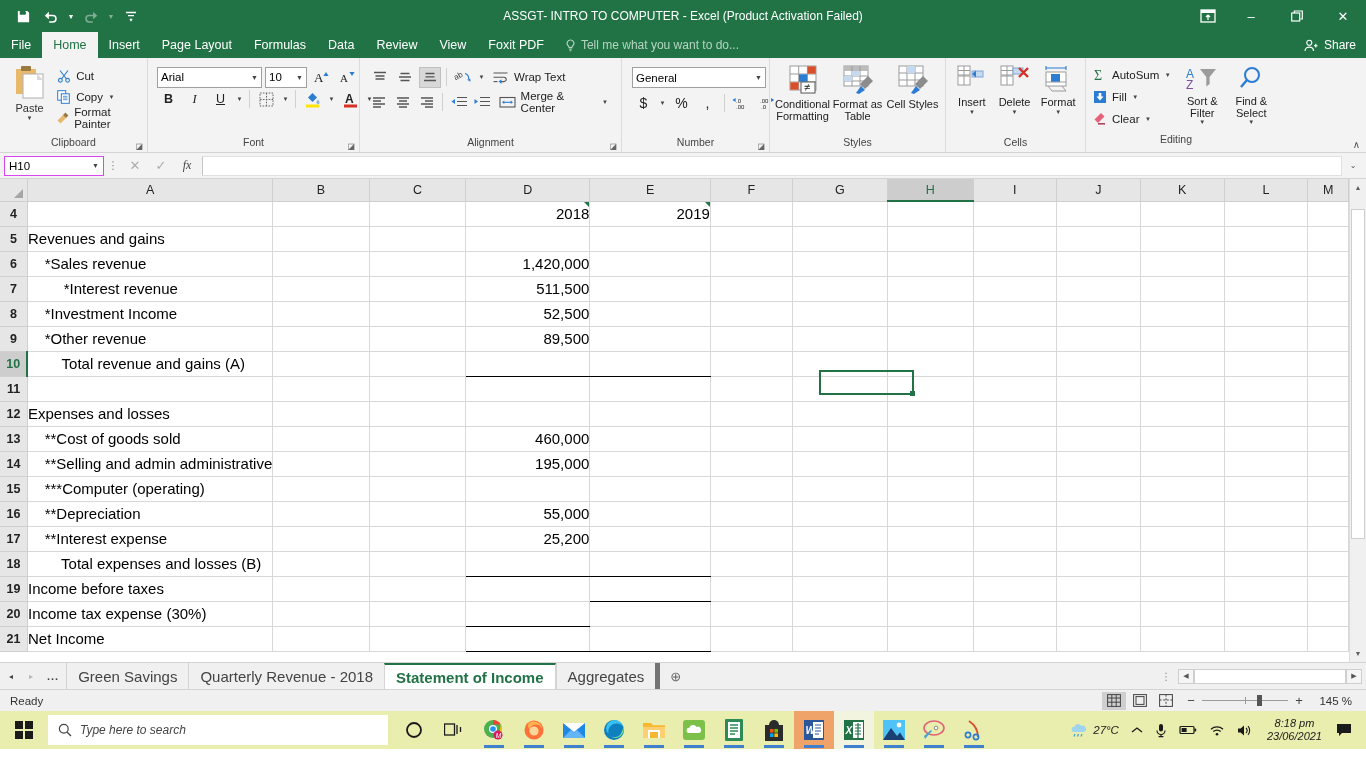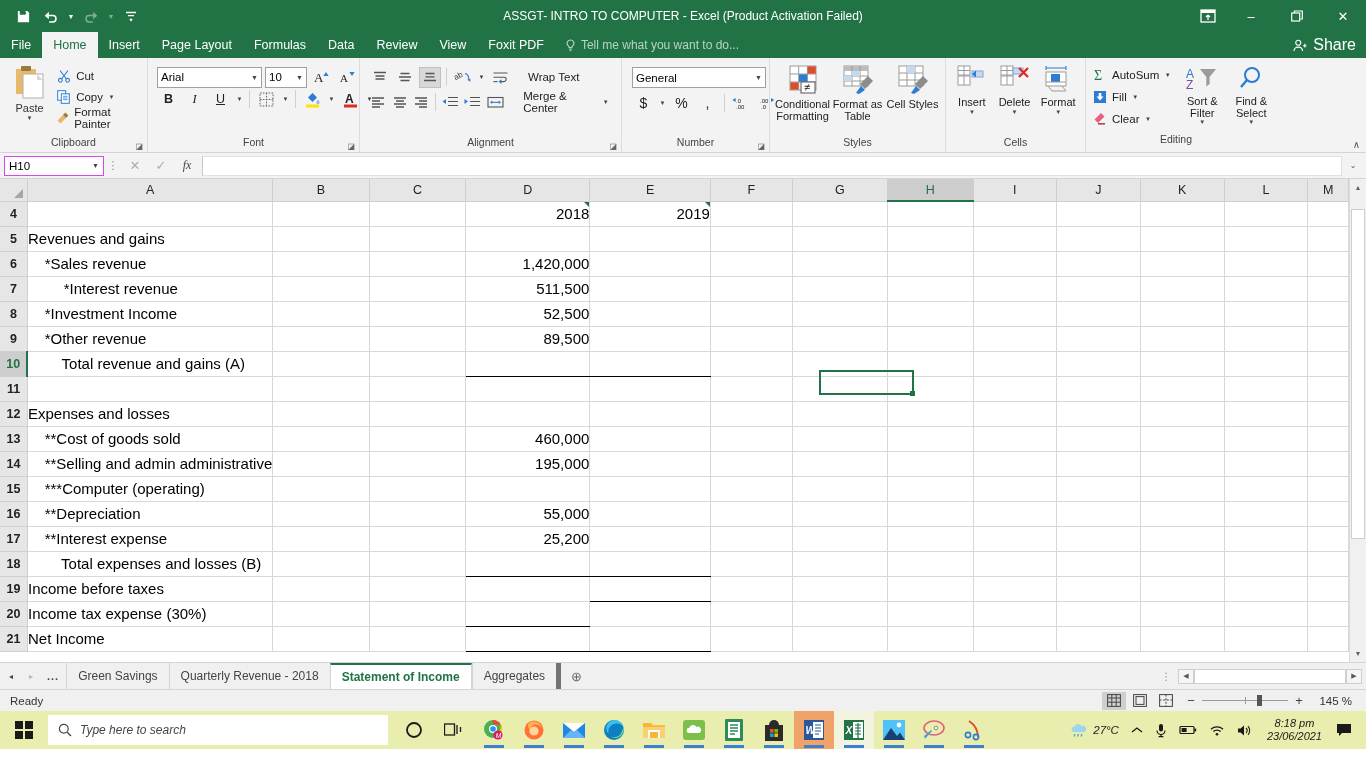--- a/index.html
+++ b/index.html
@@ -37,21 +37,21 @@
   .rtab{
     padding:0 11px; height:26px; line-height:26px; color:#fff; font-size:12.5px;
     cursor:default; white-space:nowrap;
   }
   .rtab.active{ background:#f3f3f3; color:#217346; }
   .rtab.file{ background:#217346;margin-top:27px; }
   .tellme{ display:flex; align-items:center; gap:5px; color:#b6d4c2; font-size:12px; padding:0 10px; height:26px; }
   .bulb{ font-size:12px; }
   .share{
     position:absolute; right:10px; top:0; height:26px; display:flex; align-items:center;
-    gap:5px; color:#fff; font-size:16px;
+    gap:5px; color:#fff; font-size:12px;
   }
 
   
   .ribbon{ height:95px; background:#f3f3f3; border-bottom:1px solid #d4d4d4;
            display:flex; position:relative; }
   .rgroup{ display:flex; flex-direction:column; position:relative; padding:3px 0 0 0;
            border-right:1px solid #dcdcdc; }
   .rgroup-body{ flex:1; display:flex; align-items:flex-start; padding:2px 5px; }
   .rgroup-label{ text-align:center; font-size:10.5px; color:#444; height:17px; line-height:15px; position:relative; }
   .dlg{ position:absolute; right:4px; bottom:1px; font-size:8px; color:#666; }
@@ -74,21 +74,21 @@
   .fbtn.b{ font-weight:bold; }
   .fbtn.i{ font-style:italic; font-family:"Liberation Serif", serif; }
   .fbtn.u{ text-decoration:underline; }
   .vsep{ width:1px; height:18px; background:#d0d0d0; margin:0 2px; }
   .caret{ font-size:6px; color:#444; width:9px; text-align:center; }
 
   
   .alignbox{ display:flex; flex-direction:column; gap:3px; padding:3px 4px; }
   .abtn{ width:22px; height:21px; display:flex; align-items:center; justify-content:center; }
   .abtn.sel{ background:#d8d8d8; border:1px solid #c0c0c0;}
-  .wraptext{ display:flex; align-items:center; gap:19px; font-size:11.5px; color:#222;
+  .wraptext{ display:flex; align-items:center; gap:5px; font-size:11.5px; color:#222;
              height:22px; padding:0 3px; }
 
   
   .numbox{ display:flex; flex-direction:column; gap:4px; padding:4px 5px; }
 
   
   .bb{ display:flex; flex-direction:column; align-items:center; width:62px;
        font-size:11px; color:#222; padding:2px 0; }
   .bb .lbl{ text-align:center; line-height:11.5px; }
 
@@ -152,21 +152,21 @@
             border:1px solid #cfcfcf; }
 
   
   .tabstrip{ height:27px; background:#f0f0f0; border-top:1px solid #d4d4d4;
              display:flex; align-items:stretch; }
   .navbtns{ display:flex; align-items:center; padding:0 4px; gap:6px; }
   .navb{ width:14px; text-align:center; font-size:8px; color:#444; }
   .navb.dim{ color:#b5b5b5; }
   .navdots{ font-size:11px; color:#444; padding:0 3px; font-weight:bold; letter-spacing:1px;}
   .stabs{ display:flex; align-items:stretch; }
-  .stab{ display:flex; align-items:center; padding:12px 11px; font-size:12px; color:#444;
+  .stab{ display:flex; align-items:center; padding:12px 11px; font-size:15px; color:#444;
          border-left:1px solid #d4d4d4; background:#f0f0f0; }
   .stab:last-child{ border-right:5px solid #737373; }
   .stab.active{ background:#fff; color:#217346; font-weight:bold;
                 border-top:2px solid #217346; border-left:1px solid #d4d4d4;
                 border-right:1px solid #d4d4d4; }
   .newsheet{ display:flex; align-items:center; padding:0 10px; font-size:13px; color:#666; }
   .tabstrip-spacer{ flex:1; }
   .hsb{ display:flex; align-items:center; gap:0; padding-right:4px; }
   .hdots{ color:#888; font-size:10px; padding:0 7px; letter-spacing:0; }
   .hsb-arrow{ width:16px; height:15px; border:1px solid #cfcfcf; background:#f5f5f5;

